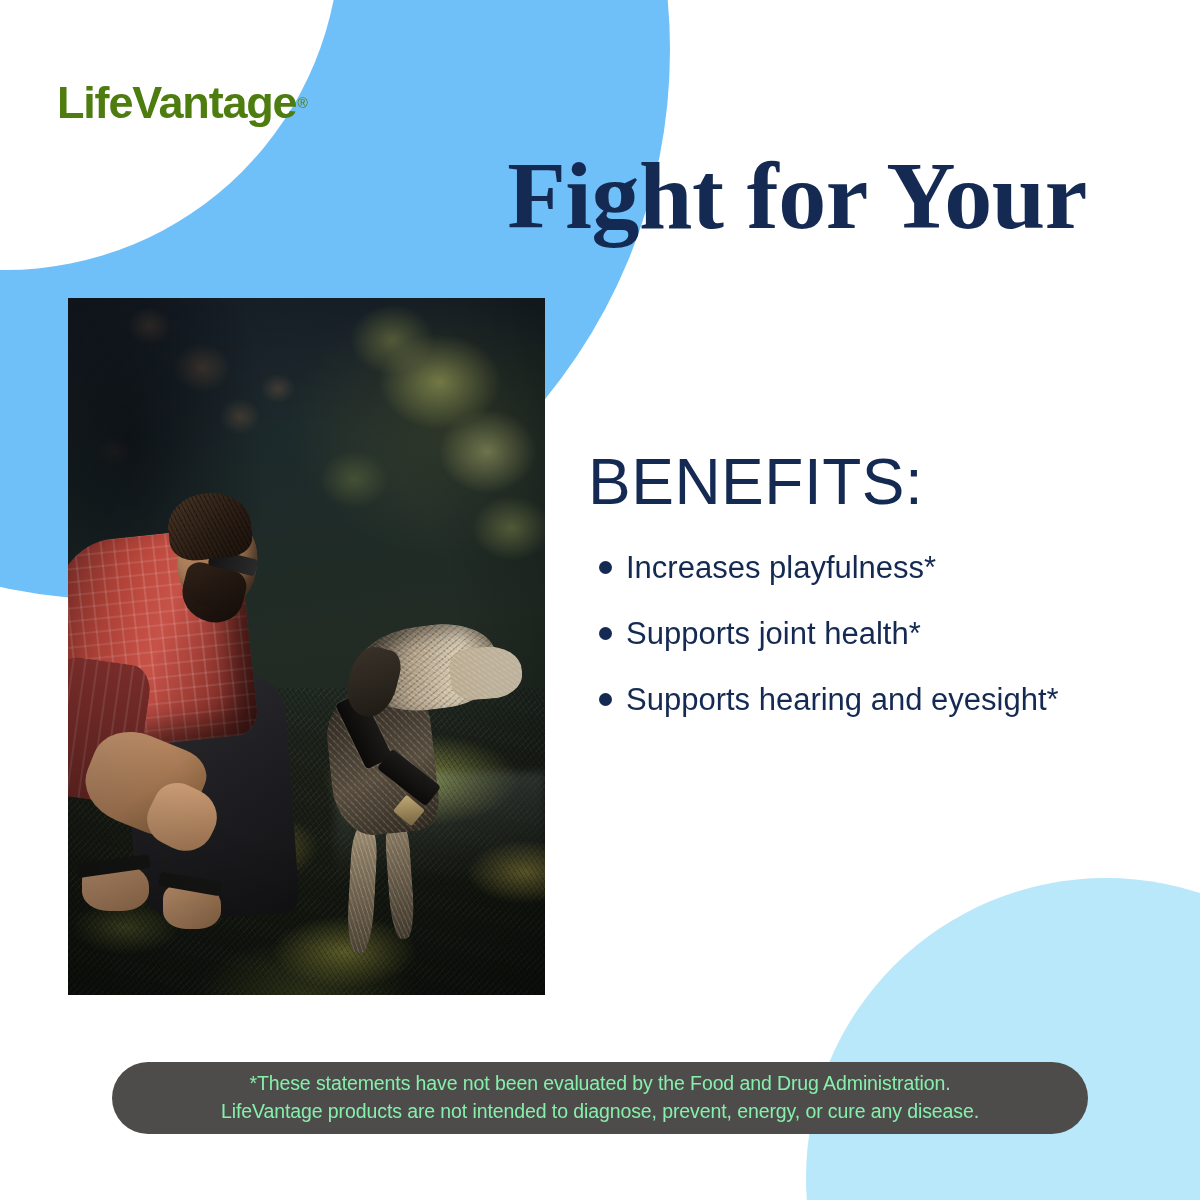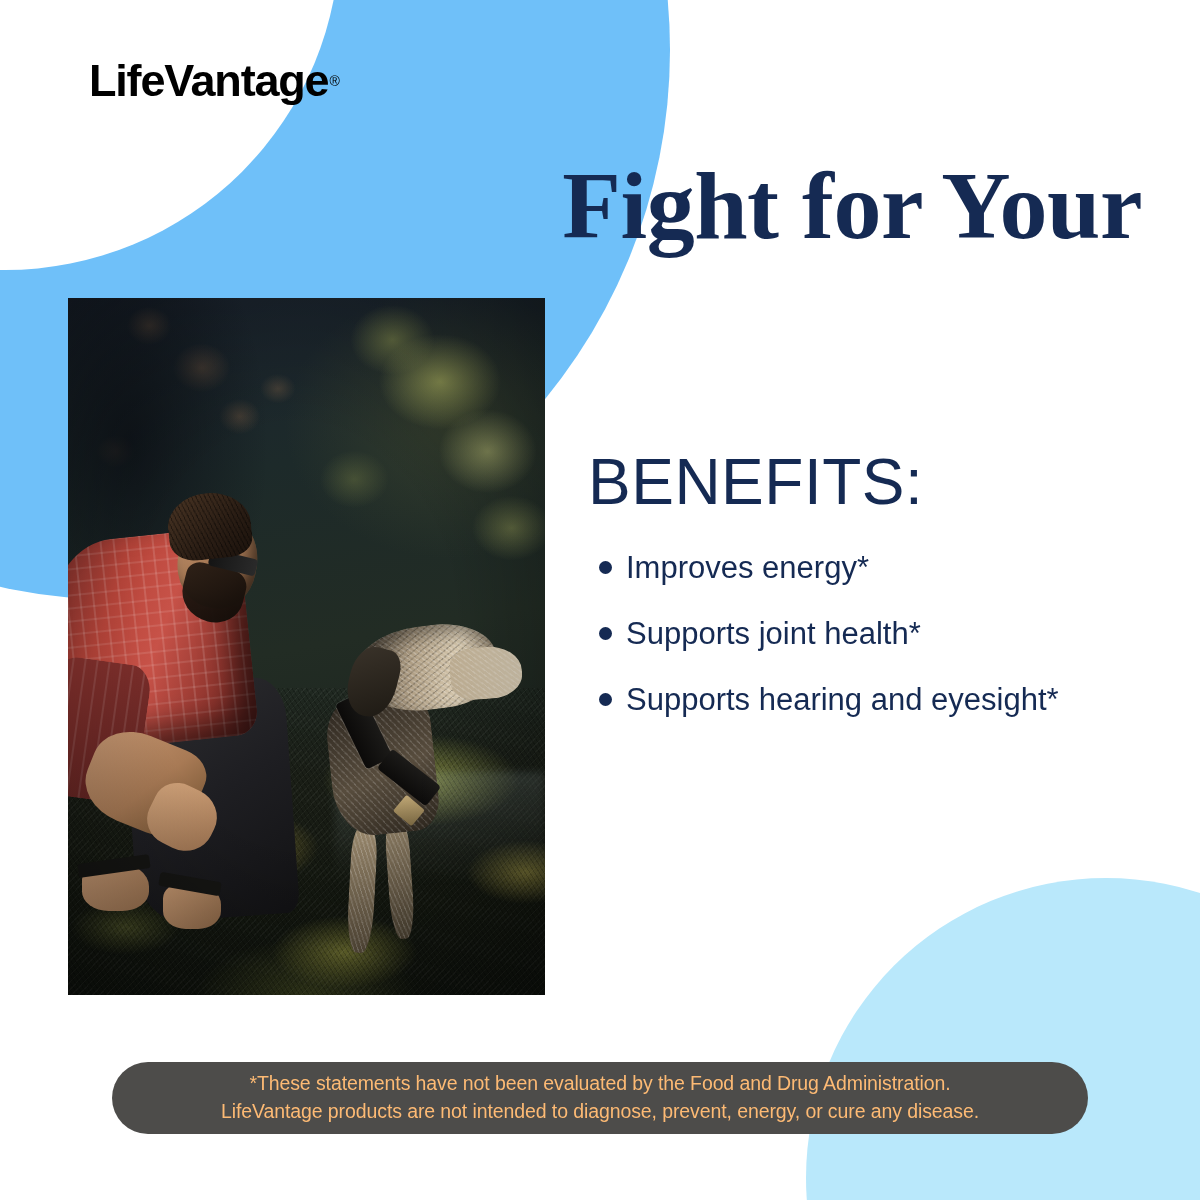--- a/index.html
+++ b/index.html
@@ -39,52 +39,51 @@
     position:absolute;
     left:806px; top:878px;
     width:600px; height:600px;
     border-radius:50%;
     background:#B9E8FB;
   }
 
   
   .logo {
     position:absolute;
-    left:57px; top:58px;
+    left:57px; top:80px;
     z-index:12;
-    color:#000000;
+    color:#4d7c0f;
     font-size:45px;
     font-weight:bold;
     letter-spacing:-1.2px;
     white-space:nowrap;
     line-height:1;
-    margin-left:32px;
   }
   .logo .reg {
     font-size:14px;
     vertical-align:super;
     letter-spacing:0;
     font-weight:normal;
     position:relative;
     top:6px;
     left:1px;
   }
 
   
   .headline {
     position:absolute;
-    left:452px; top:144px;
+    left:452px; top:134px;
     width:690px;
     z-index:11;
     color:#152A53;
     font-family:"Liberation Serif", "DejaVu Serif", serif;
     font-weight:bold;
     font-size:96px;
     line-height:1.30;
-    text-align:right;
+    text-align:center;
     letter-spacing:-0.5px;
   }
   .headline .l2 { display:block; }
 
   
   .photo {
     position:absolute;
     left:68px; top:298px;
     width:477px; height:697px;
     z-index:10;
@@ -354,21 +353,21 @@
     z-index:20;
     background:#4D4C4A;
     border-radius:36px;
     display:flex;
     flex-direction:column;
     align-items:center;
     justify-content:center;
   }
   .disclaimer span {
     display:block;
-    color:#fdba74;
+    color:#86efac;
     font-size:19.5px;
     line-height:1.42;
     text-align:right;
     letter-spacing:-0.1px;
     white-space:nowrap;
   }
 </style>
 </head>
 <body>
 
@@ -422,21 +421,21 @@
 
       <div class="vignette"></div>
     </div>
   </div>
 
   <h2 class="benefits-title">BENEFITS:</h2>
 
   <ul class="benefits-list">
     <li>
       <span class="dot"></span>
-      <span>Improves energy*</span>
+      <span>Increases playfulness*</span>
     </li>
     <li>
       <span class="dot"></span>
       <span>Supports joint health*</span>
     </li>
     <li>
       <span class="dot"></span>
       <span>Supports hearing and eyesight*</span>
     </li>
   </ul>

